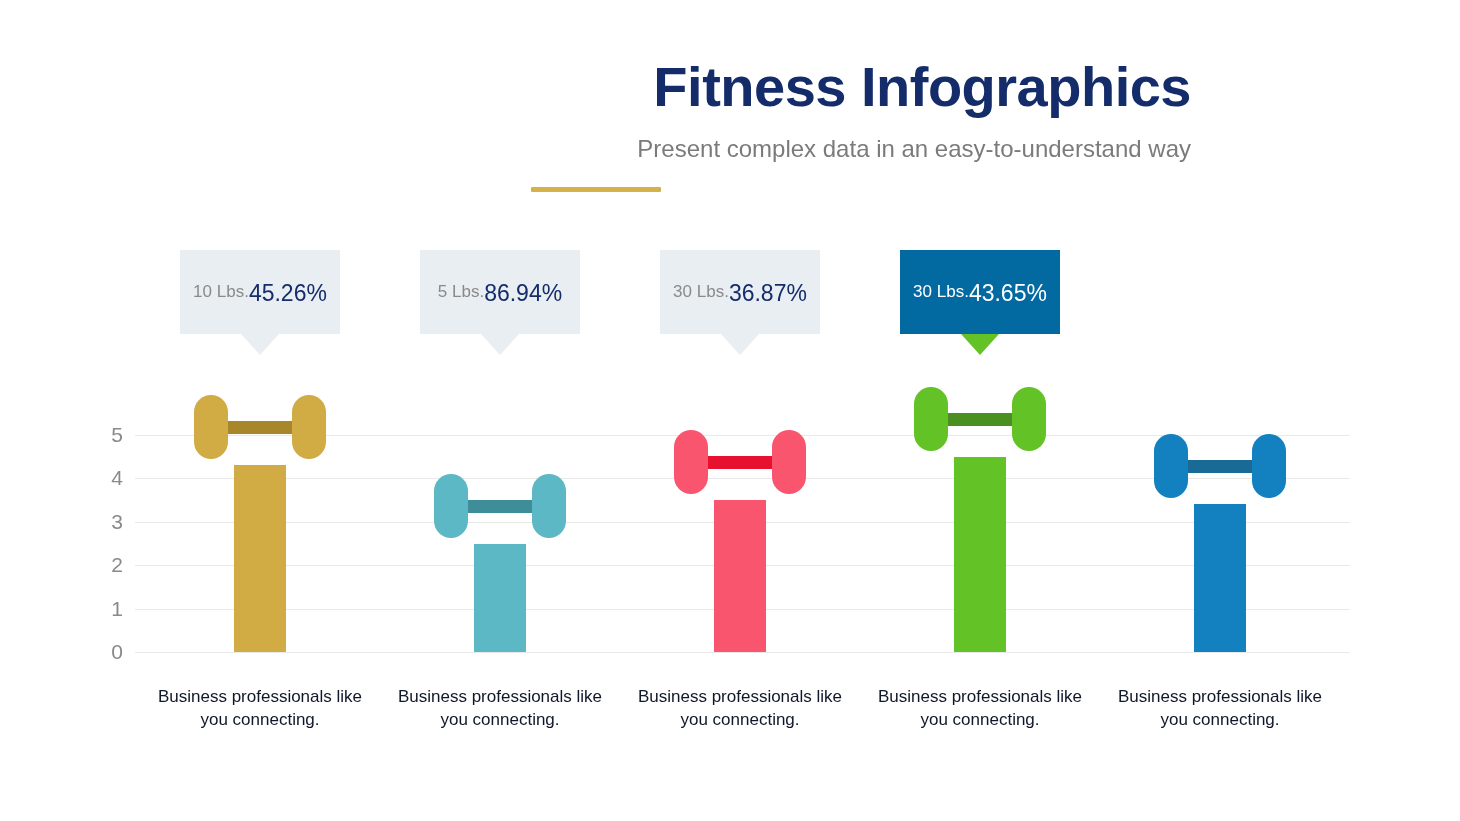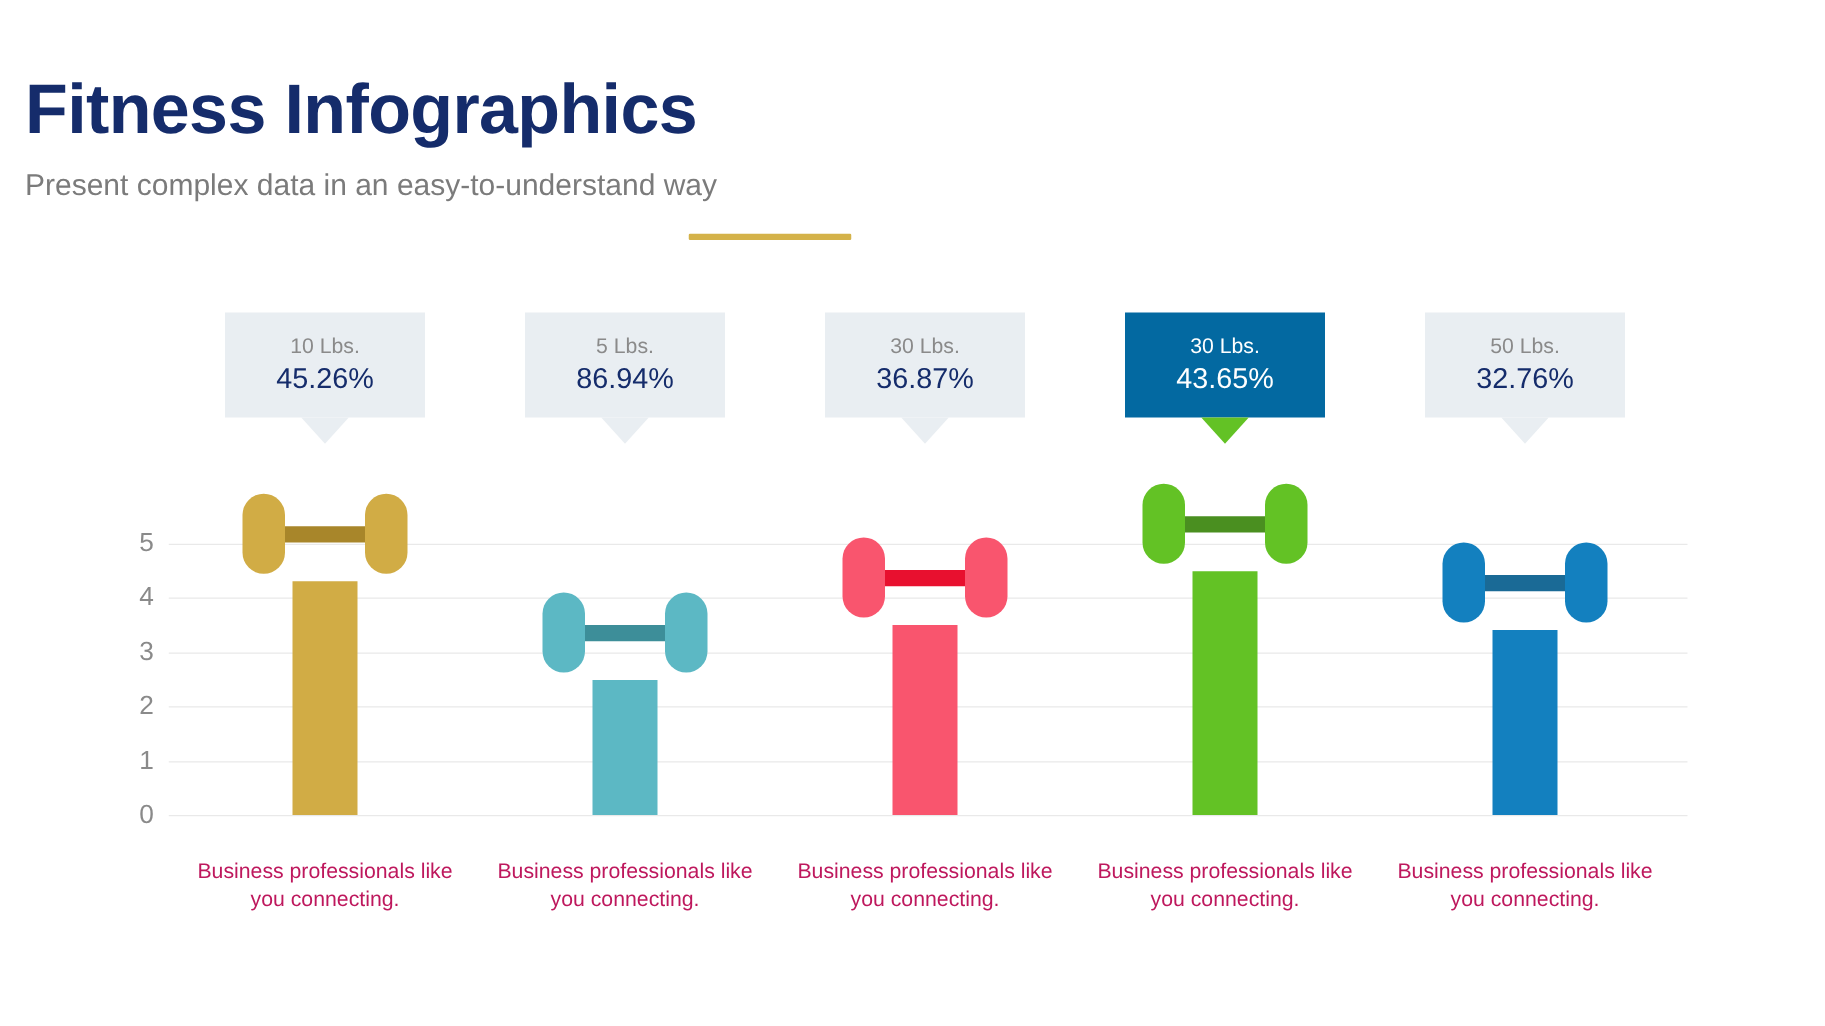--- a/index.html
+++ b/index.html
@@ -15,22 +15,21 @@
     font-family: "Liberation Sans", sans-serif;
     -webkit-font-smoothing: antialiased;
   }
 
   
   .header {
     position: absolute;
     left: 0;
     top: 58px;
     width: 1191px;
-    text-align: left;
-    margin-left: 20px;
+    text-align: right;
   }
   .title {
     font-size: 56px;
     font-weight: bold;
     color: #152c6b;
     letter-spacing: -0.5px;
     line-height: 1.05;
     margin: 0;
   }
   .subtitle {
@@ -97,21 +96,21 @@
     left: 50%;
     transform: translateX(-50%);
     width: 160px;
   }
   .callout-box {
     width: 160px;
     height: 84px;
     background: #e9eef2;
     box-sizing: border-box;
     display: flex;
-    flex-direction: column;
+    flex-direction: row;
     align-items: center;
     justify-content: center;
   }
   .callout-label {
     font-size: 17px;
     color: #8a8a8a;
     line-height: 1.15;
   }
   .callout-value {
     font-size: 23px;
@@ -154,21 +153,21 @@
   
   .caption {
     position: absolute;
     top: 686px;
     left: 50%;
     transform: translateX(-50%);
     width: 234px;
     text-align: center;
     font-size: 17px;
     line-height: 1.35;
-    color: #be185d;
+    color: #0f172a;
   }
 </style>
 </head>
 <body>
 
 <div class="header">
   <h1 class="title">Fitness Infographics</h1>
   <p class="subtitle">Present complex data in an easy-to-understand way</p>
   <div class="divider"></div>
 </div>
@@ -257,27 +256,20 @@
           <svg width="144" height="72" viewBox="0 0 144 72" xmlns="http://www.w3.org/2000/svg">
             <path d="M34 30 h76 a38 9 0 0 1 0 13 h-76 a38 9 0 0 1 0 -13 z" fill="#4a8f20"></path>
             <rect x="6" y="4" width="34" height="64" rx="17" fill="#63c225"></rect>
             <rect x="104" y="4" width="34" height="64" rx="17" fill="#63c225"></rect>
           </svg>
         </div>
         <div class="bar" style="top: 456.7px; height: 195.3px; background: rgb(99, 194, 37);"></div>
         <div class="caption">Business professionals like you connecting.</div>
       </div>
       <div class="col" style="left: 1100px;">
-        <div class="callout">
-          <div class="callout-box">
-            <div class="callout-label">50 Lbs.</div>
-            <div class="callout-value">32.76%</div>
-          </div>
-          <div class="callout-tail"></div>
-        </div>
         <div class="dumbbell" style="top: 430.44px;">
           <svg width="144" height="72" viewBox="0 0 144 72" xmlns="http://www.w3.org/2000/svg">
             <path d="M34 30 h76 a38 9 0 0 1 0 13 h-76 a38 9 0 0 1 0 -13 z" fill="#1a6a96"></path>
             <rect x="6" y="4" width="34" height="64" rx="17" fill="#1380bf"></rect>
             <rect x="104" y="4" width="34" height="64" rx="17" fill="#1380bf"></rect>
           </svg>
         </div>
         <div class="bar" style="top: 504.44px; height: 147.56px; background: rgb(19, 128, 191);"></div>
         <div class="caption">Business professionals like you connecting.</div>
       </div>

